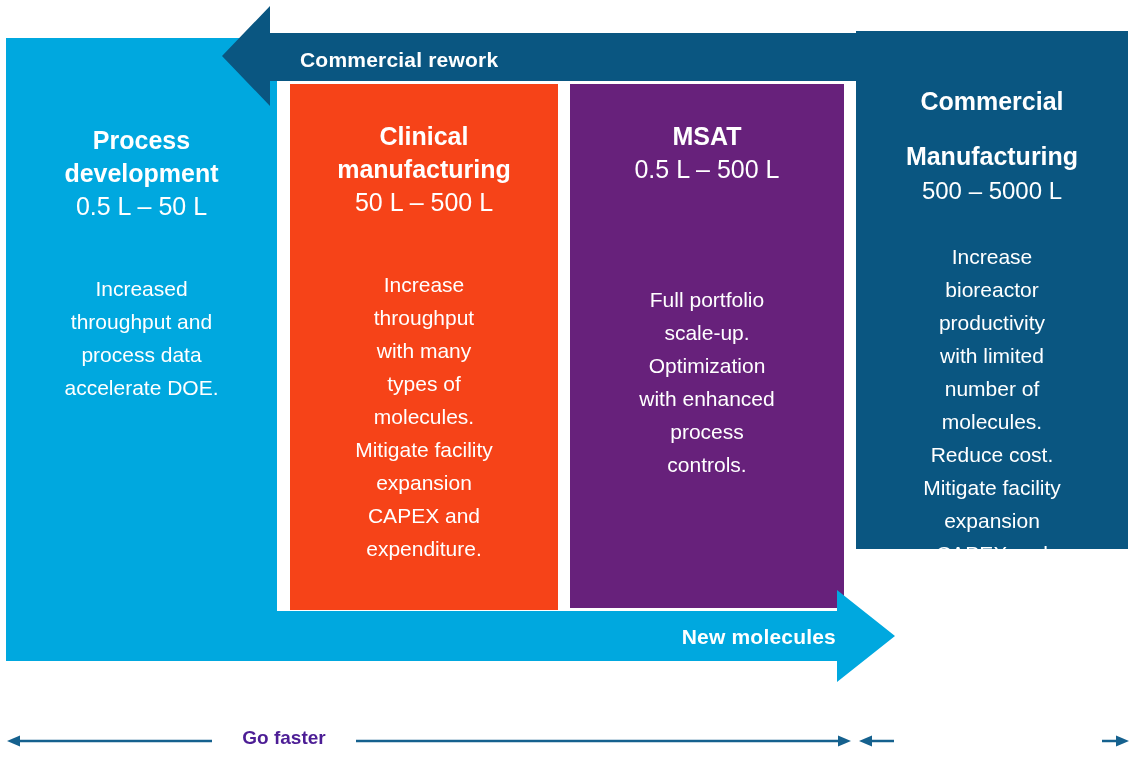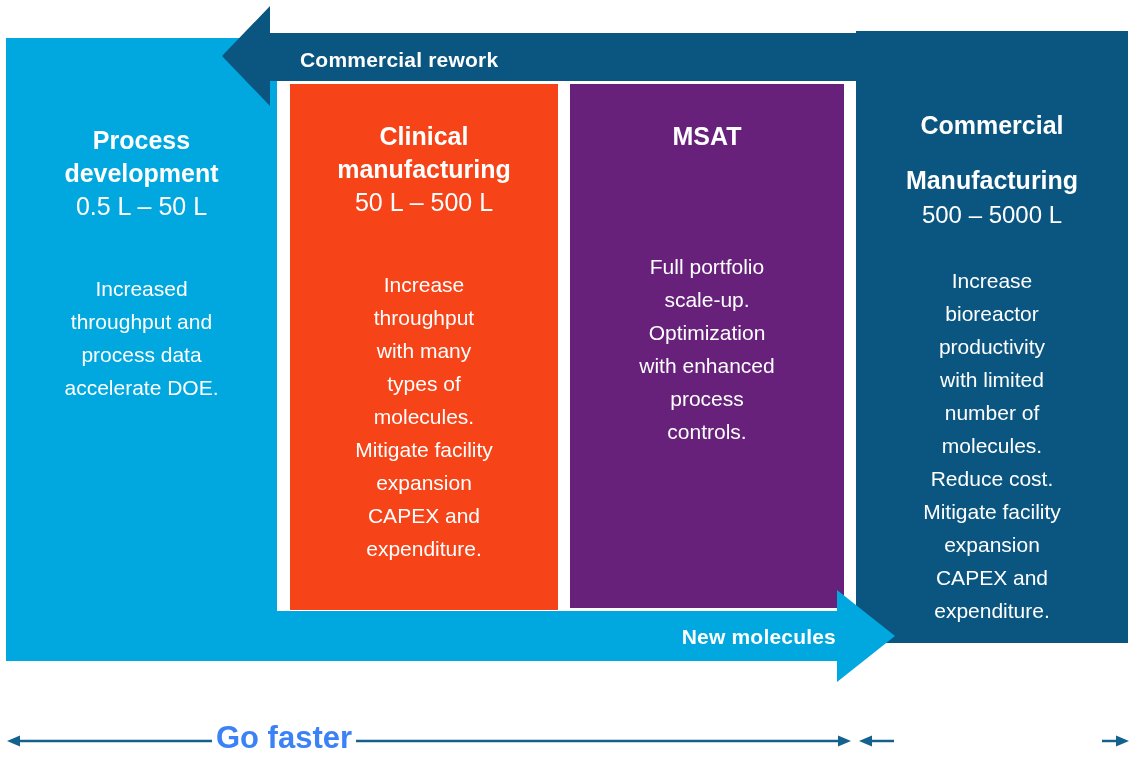--- a/index.html
+++ b/index.html
@@ -13,21 +13,21 @@
   }
   .col {
     position: absolute;
     color: #ffffff;
     text-align: center;
     box-sizing: border-box;
   }
   .col-1 { left: 6px;   top: 38px; width: 271px; height: 623px; background: #00A8DF; padding-top: 86px; }
   .col-2 { left: 290px; top: 84px; width: 268px; height: 526px; background: #F64318; padding-top: 36px; }
   .col-3 { left: 570px; top: 84px; width: 274px; height: 524px; background: #67217B; padding-top: 36px; }
-  .col-4 { left: 856px; top: 31px; width: 272px; height: 612px; background: #0A5681; padding-top: 78px; }
+  .col-4 { left: 856px; top: 31px; width: 272px; height: 518px; background: #0A5681; padding-top: 54px; }
   .col .title {
     font-weight: bold;
     font-size: 25px;
     line-height: 33px;
     margin: 0 auto;
     width: 240px;
   }
   .col .range {
     font-size: 25px;
     line-height: 33px;
@@ -56,23 +56,23 @@
     color: #ffffff;
     font-weight: bold;
     font-size: 21px;
     line-height: 24px;
     letter-spacing: 0.2px;
   }
   .arrow-label.top { left: 300px; top: 48px; }
   .arrow-label.bottom { left: 636px; top: 625px; width: 200px; text-align: right; }
   .footer-label {
     position: absolute;
-    color: #3b82f6;
+    color: #4c1d95;
     font-weight: bold;
-    font-size: 31px;
+    font-size: 19px;
     line-height: 32px;
     text-align: center;
     width: 204px;
     top: 722px;
   }
   .footer-label.left { left: 182px; }
   .footer-label.right { left: 896px; }
 </style>
 </head>
 <body>
@@ -86,20 +86,21 @@
   </div>
 
   <div class="col col-2">
     <div class="title">Clinical manufacturing</div>
     <div class="range">50 L – 500 L</div>
     <div class="desc">Increase throughput with many types of molecules. Mitigate facility expansion CAPEX and expenditure.</div>
   </div>
 
   <div class="col col-3">
     <div class="title">MSAT</div>
+    <div class="range">0.5 L – 500 L</div>
     <div class="desc">Full portfolio scale-up. Optimization with enhanced process controls.</div>
   </div>
 
   <div class="col col-4">
     <div class="title-line">Commercial</div>
     <div class="title-gap"></div>
     <div class="title-line">Manufacturing</div>
     <div class="range-small">500 – 5000 L</div>
     <div class="desc">Increase bioreactor productivity with limited number of molecules. Reduce cost. Mitigate facility expansion CAPEX and expenditure.</div>
   </div>

